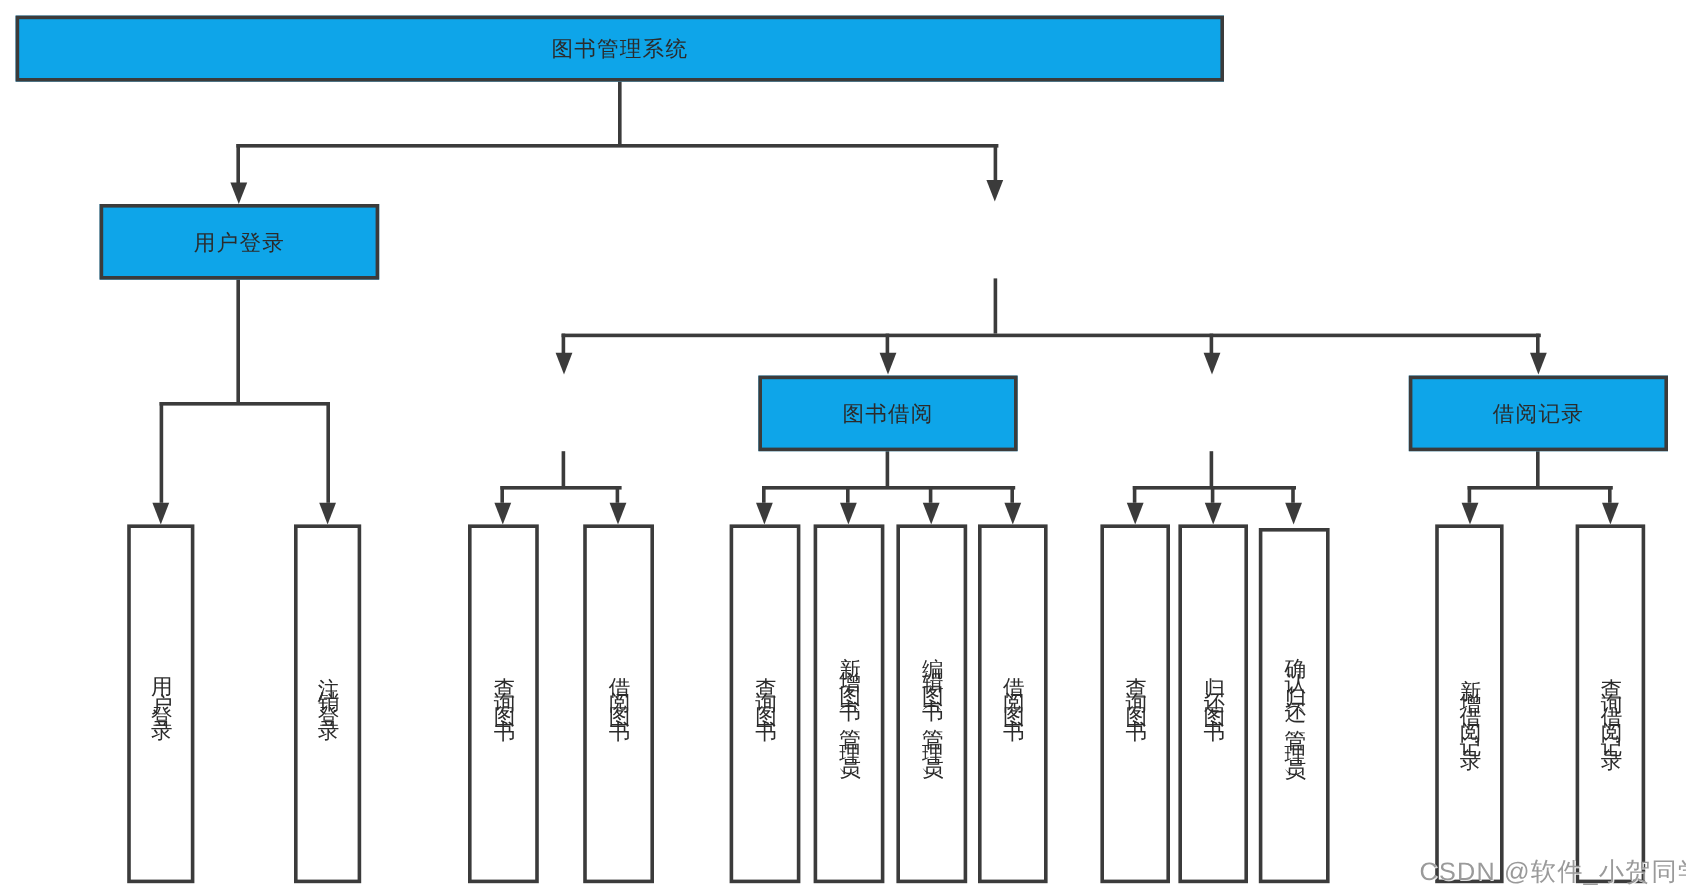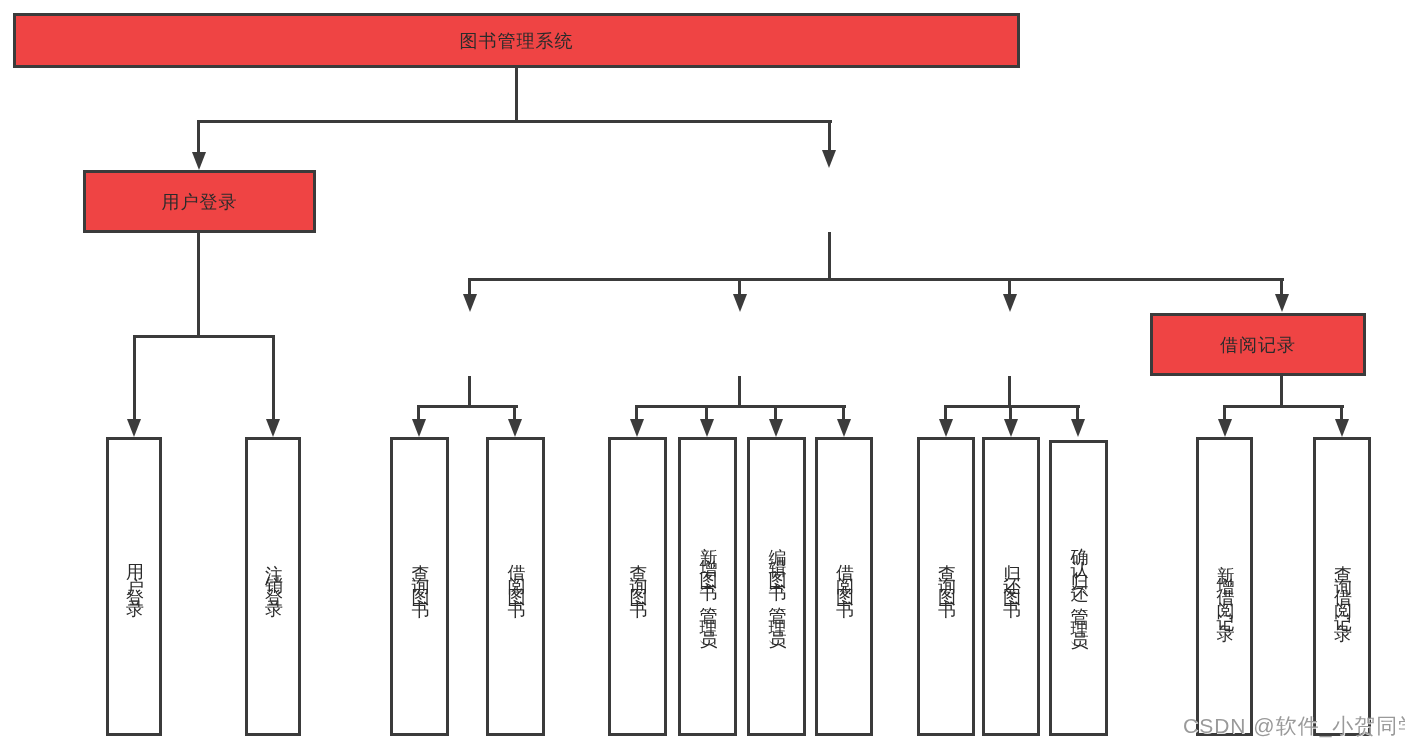--- a/index.html
+++ b/index.html
@@ -10,21 +10,21 @@
     position: relative;
     width: 1405px;
     height: 747px;
     background: #ffffff;
     overflow: hidden;
   }
 
   
   .hbox {
     position: absolute;
-    background: #ef4444;
+    background: #0ea5e9;
     border: 3px solid #3b3b3b;
     display: flex;
     align-items: center;
     justify-content: center;
     font-size: 18px;
     letter-spacing: 1px;
     color: #2b2b2b;
     z-index: 2;
   }
   .vbox {
@@ -112,21 +112,24 @@
   <div class="line" style="left:468px; top:278px; width:816px; height:3px;"></div>
   <div class="line" style="left:468px; top:278px; width:3px; height:18px;"></div>
   <div class="arrow" style="left:463px; top:294px;"></div>
   <div class="line" style="left:738px; top:278px; width:3px; height:18px;"></div>
   <div class="arrow" style="left:733px; top:294px;"></div>
   <div class="line" style="left:1008px; top:278px; width:3px; height:18px;"></div>
   <div class="arrow" style="left:1003px; top:294px;"></div>
   <div class="line" style="left:1280px; top:278px; width:3px; height:18px;"></div>
   <div class="arrow" style="left:1275px; top:294px;"></div>
 
-  <div class="hbox" style="left:1150px; top:313px; width:216px; height:63px;">
+  <div class="hbox" style="left:632px; top:313px; width:216px; height:63px;">
+    <span>图书借阅</span>
+  </div>
+  <div class="hbox" style="left:1174px; top:313px; width:216px; height:63px;">
     <span>借阅记录</span>
   </div>
 
   <div class="line" style="left:468px; top:376px; width:3px; height:29px;"></div>
   <div class="line" style="left:417px; top:405px; width:101px; height:3px;"></div>
   <div class="line" style="left:417px; top:405px; width:3px; height:14px;"></div>
   <div class="arrow" style="left:412px; top:419px;"></div>
   <div class="line" style="left:513px; top:405px; width:3px; height:14px;"></div>
   <div class="arrow" style="left:508px; top:419px;"></div>
 

